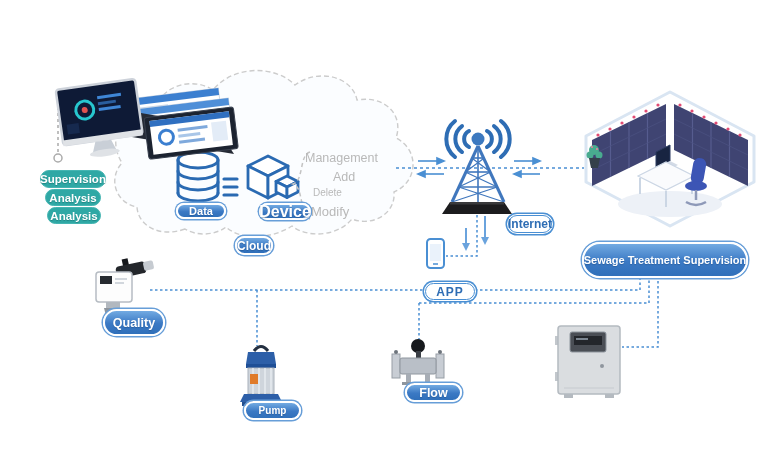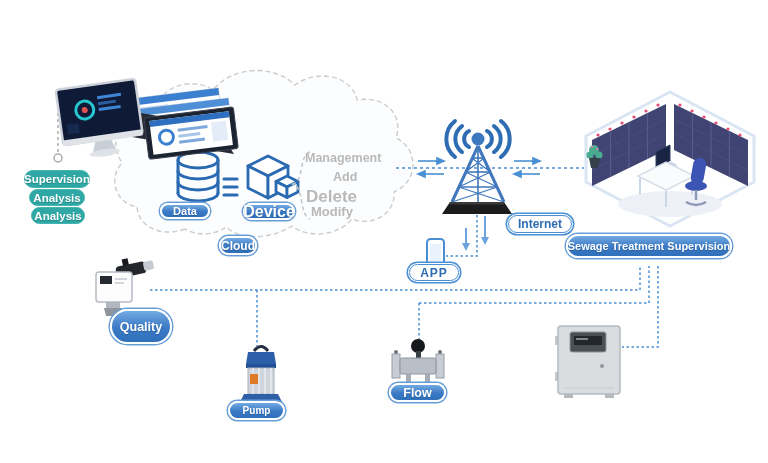--- a/index.html
+++ b/index.html
@@ -1,28 +1,28 @@
 <!DOCTYPE html>
 <html><head>
 <meta charset="utf-8">
 <style>
   html,body{margin:0;padding:0;background:#fff;}
   #stage{position:relative;width:768px;height:463px;background:#ffffff;overflow:hidden;
          font-family:"Liberation Sans",sans-serif;}
   #bg{position:absolute;left:0;top:0;}
   .lbl{position:absolute;display:flex;align-items:center;justify-content:center;
-       font-weight:bold;border-radius:999px;box-sizing:border-box;white-space:nowrap;}
+       font-weight:bold;border-radius:999px;box-sizing:border-box;white-space:nowrap;margin-left:16px;}
   .pill-blue{background:linear-gradient(180deg,#72aae2 0%,#3b79c4 55%,#3070ba 100%);
        color:#fff;border:2px solid #fff;box-shadow:0 0 0 1.5px #679ed8;
        text-shadow:0 1px 1px rgba(20,60,110,.35);}
   .pill-line{background:#fff;color:#2e6db4;border:1.5px solid #4a8fd3;
        box-shadow:0 0 0 1px #fff,0 0 0 2.5px #4a8fd3;}
   .pill-teal{background:#2fa8a5;color:#fff;border:1px solid #45b5b2;
        text-shadow:0 1px 1px rgba(0,70,70,.35);}
-  .gray-txt{position:absolute;color:#b9b9b9;font-weight:bold;white-space:nowrap;}
+  .gray-txt{position:absolute;color:#b9b9b9;font-weight:normal;white-space:nowrap;}
 </style>
 </head>
 <body>
 
 <div id="stage">
 
 <svg id="bg" width="768" height="463" viewBox="0 0 768 463">
 
   <g>
     <path d="M185,229 C160,238 138,226 137,207 C115,203 108,178 122,163
@@ -278,25 +278,25 @@
 <div class="lbl pill-teal" style="left:24px;top:170px;width:66px;height:18px;font-size:11.5px;">Supervision</div>
 <div class="lbl pill-teal" style="left:29px;top:189px;width:56px;height:17px;font-size:11.5px;">Analysis</div>
 <div class="lbl pill-teal" style="left:31px;top:207px;width:54px;height:17px;font-size:11.5px;">Analysis</div>
 
 <div class="lbl pill-blue" style="left:160px;top:203px;width:50px;height:16px;font-size:11px;">Data</div>
 <div class="lbl pill-blue" style="left:243px;top:203px;width:52px;height:17px;font-size:16px;">Device</div>
 <div class="lbl pill-blue" style="left:219px;top:236px;width:38px;height:19px;font-size:12px;">Cloud</div>
 
 <div class="gray-txt" style="left:305px;top:151px;font-size:12.5px;">Management</div>
 <div class="gray-txt" style="left:333px;top:170px;font-size:12.5px;">Add</div>
-<div class="gray-txt" style="left:306px;top:187px;font-size:17px;">Delete</div>
+<div class="gray-txt" style="left:313px;top:187px;font-size:10px;">Delete</div>
 <div class="gray-txt" style="left:311px;top:204px;font-size:13px;">Modify</div>
 
-<div class="lbl pill-line" style="left:508px;top:215px;width:64px;height:18px;font-size:12px;text-align:center;">Internet</div>
-<div class="lbl pill-line" style="left:409px;top:264px;width:50px;height:17px;font-size:12px;letter-spacing:1px;">APP</div>
-
-<div class="lbl pill-blue" style="left:566px;top:234px;width:166px;height:24px;font-size:11px;">Sewage Treatment  Supervision</div>
-
-<div class="lbl pill-blue" style="left:110px;top:309px;width:62px;height:35px;font-size:12.5px;">Quality</div>
+<div class="lbl pill-line" style="left:492px;top:215px;width:44px;height:18px;font-size:12px;text-align:center;">Internet</div>
+<div class="lbl pill-line" style="left:409px;top:283px;width:50px;height:17px;font-size:12px;letter-spacing:1px;">APP</div>
+
+<div class="lbl pill-blue" style="left:566px;top:242px;width:166px;height:36px;font-size:11px;">Sewage Treatment  Supervision</div>
+
+<div class="lbl pill-blue" style="left:87px;top:309px;width:62px;height:27px;font-size:12.5px;">Quality</div>
 <div class="lbl pill-blue" style="left:228px;top:401px;width:57px;height:19px;font-size:10px;">Pump</div>
 <div class="lbl pill-blue" style="left:389px;top:383px;width:57px;height:19px;font-size:12.5px;">Flow</div>
 
 </div>
 
 </body></html>

